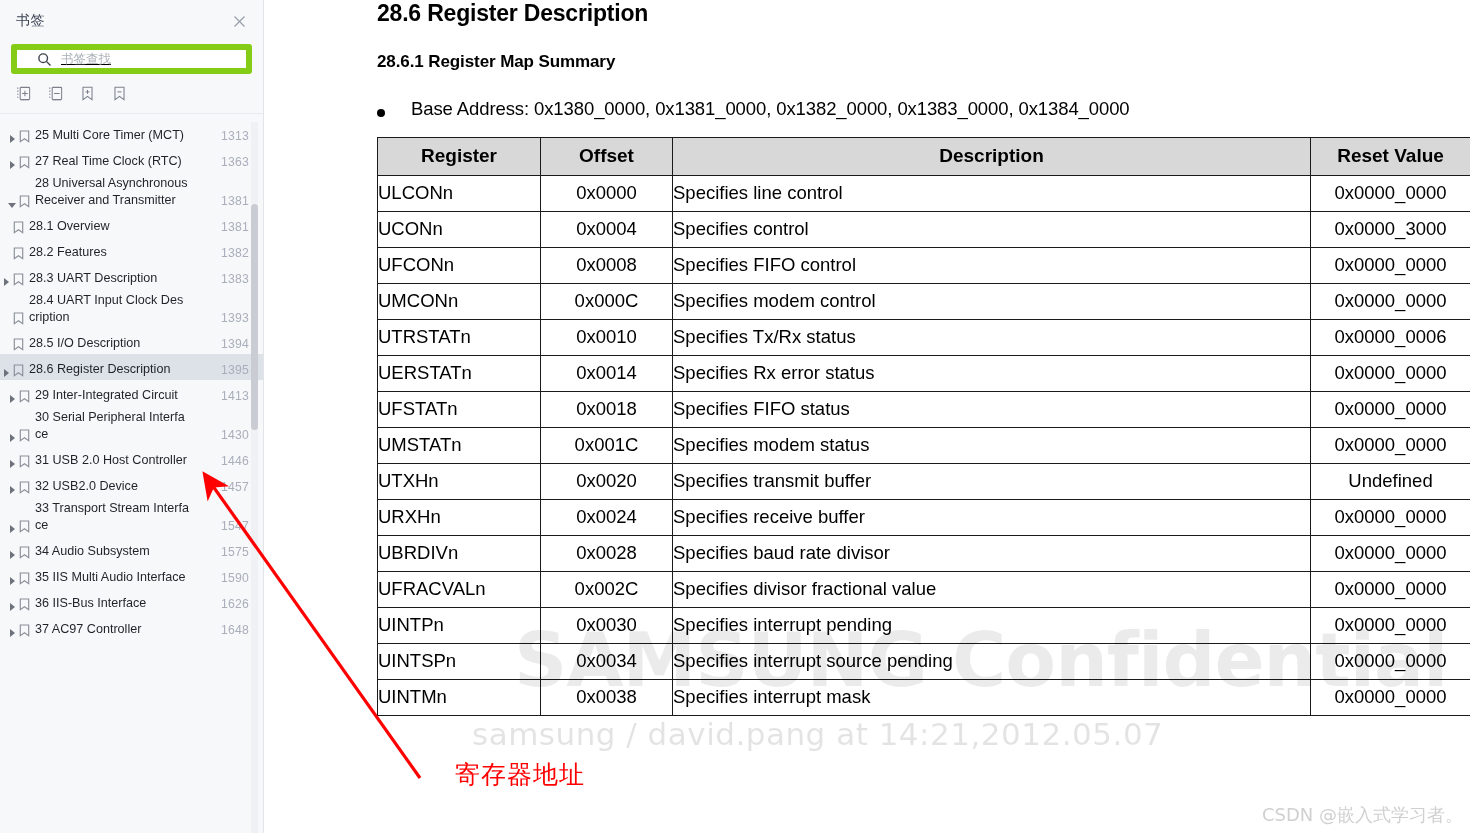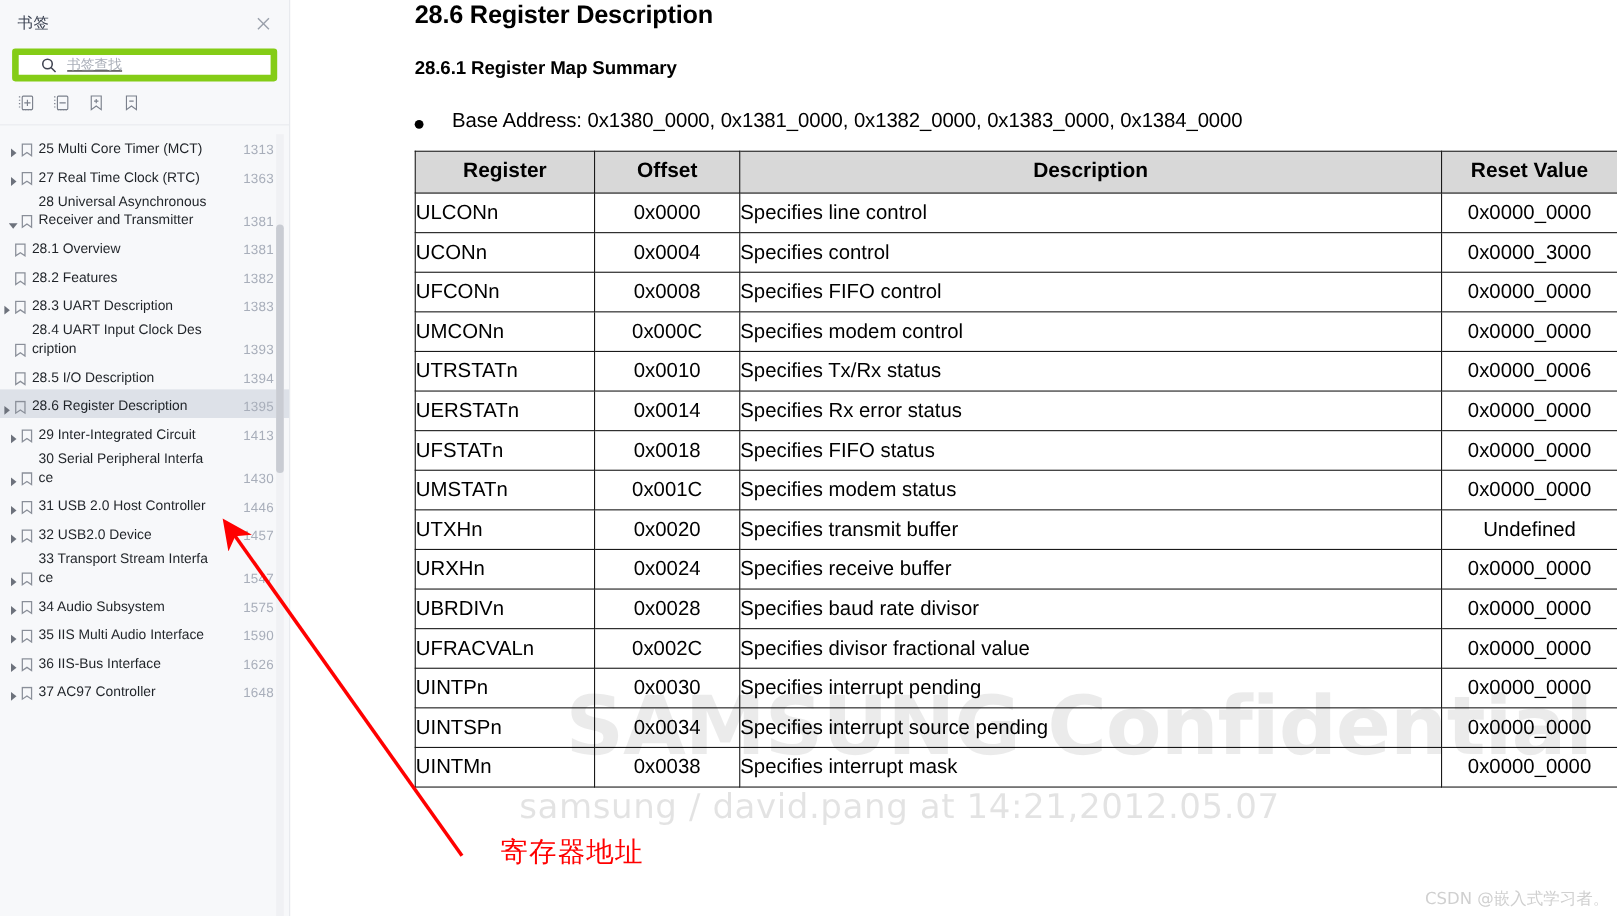--- a/index.html
+++ b/index.html
@@ -242,21 +242,21 @@
     color: #000;
     opacity: .105;
     white-space: nowrap;
     letter-spacing: .5px;
     pointer-events: none;
     font-family: "DejaVu Sans", sans-serif;
   }
   .csdn {
     position: absolute;
     right: 7px; bottom: 6px;
-    font-size: 15px;
+    font-size: 18px;
     color: #d0d0d0;
     white-space: nowrap;
     font-family: "DejaVu Sans", sans-serif;
   }
 
   
   #annot-arrow {
     position: absolute;
     left: 0; top: 0;
     width: 1470px; height: 833px;

